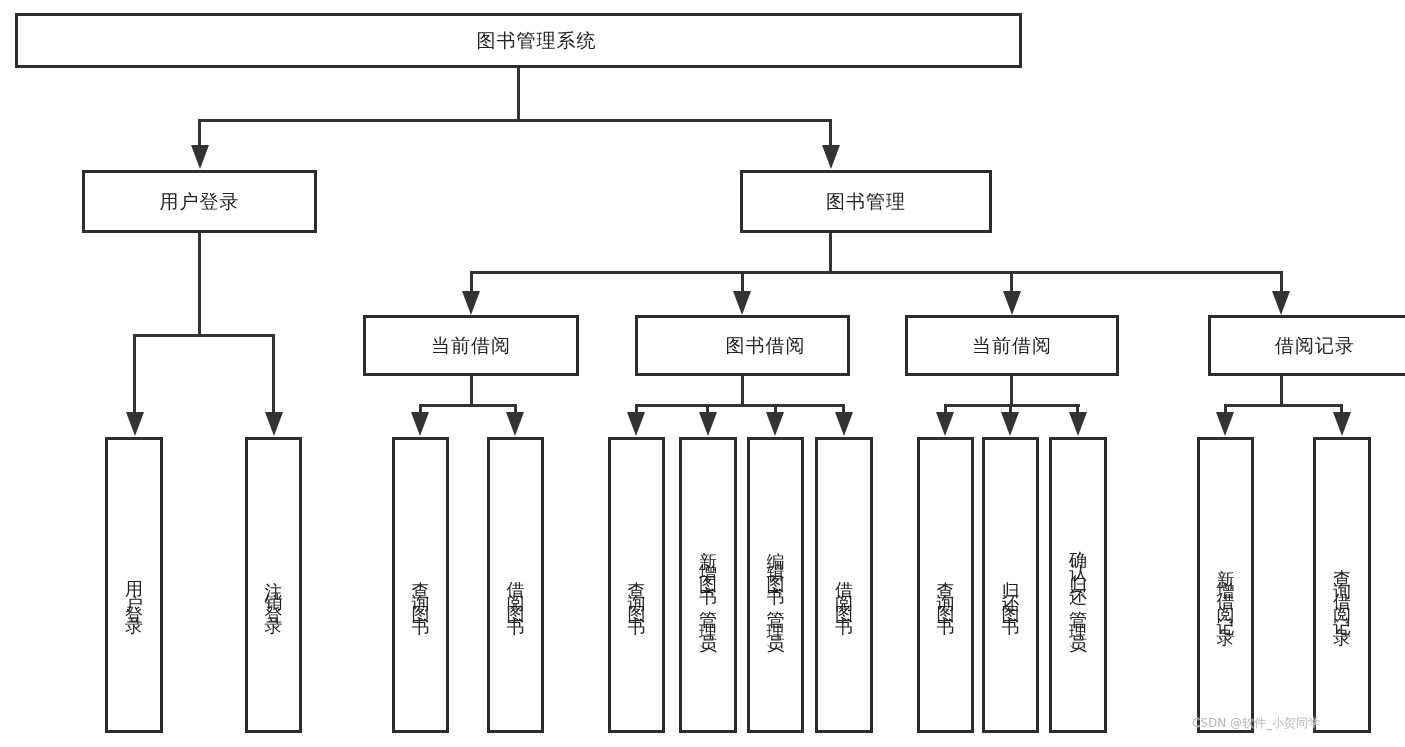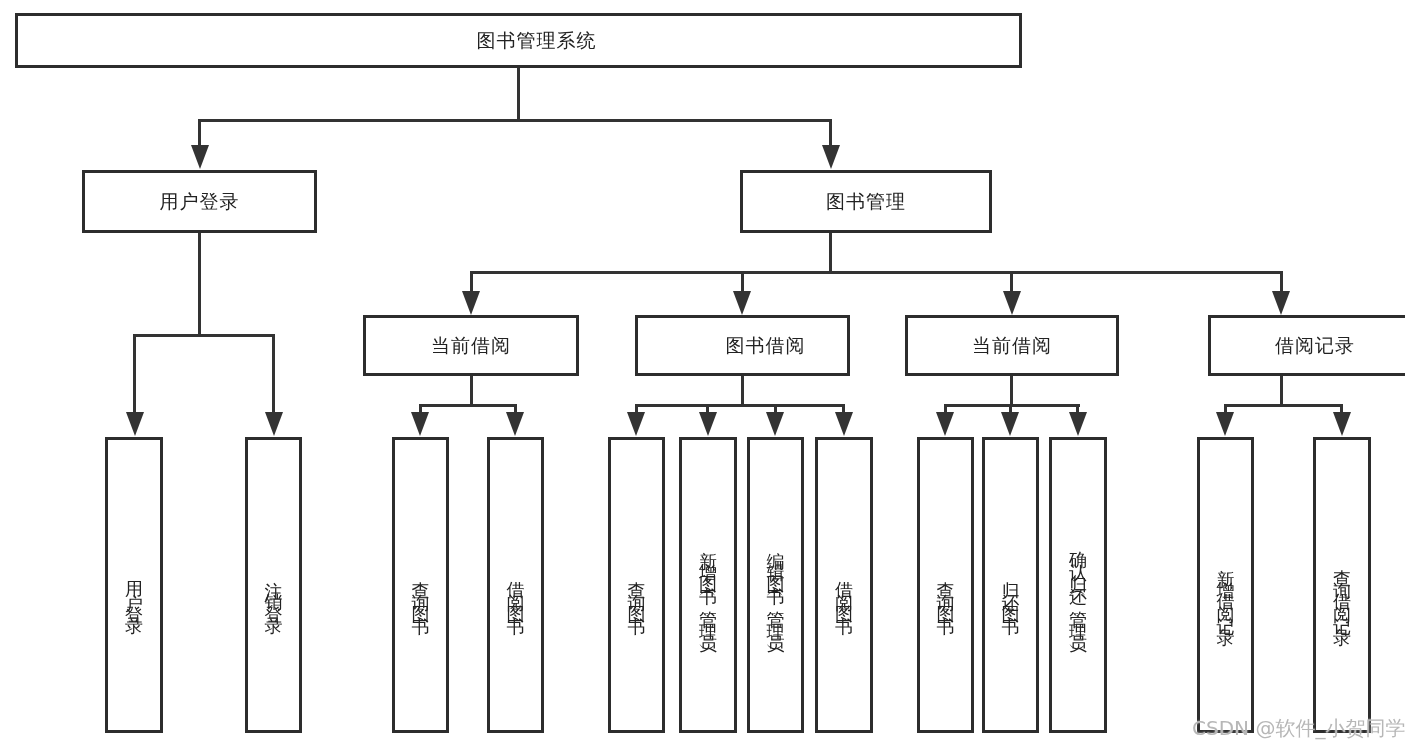--- a/index.html
+++ b/index.html
@@ -23,21 +23,21 @@
     writing-mode:vertical-rl;text-orientation:mixed;
     font-size:18px;letter-spacing:12px;line-height:1;white-space:nowrap;
     margin-bottom:-12px;
   }
   .lv{position:absolute;width:3px;background:var(--line);}
   .lh{position:absolute;height:3px;background:var(--line);}
   .ar{position:absolute;width:0;height:0;
       border-left:9px solid transparent;border-right:9px solid transparent;
       border-top:24px solid var(--line);}
   .watermark{
-    position:absolute;left:1192px;top:715px;font-size:20px;color:var(--watermark);
+    position:absolute;left:1192px;top:715px;font-size:12px;color:var(--watermark);
     text-shadow:0 0 2px #ffffff;white-space:nowrap;z-index:5;
   }
 </style>
 </head>
 <body>
 
 <div class="stage">
 
   <div class="hbox" style="left:15px;top:13px;width:1007px;height:55px;padding-left:36px;">
     <span>图书管理系统</span>

